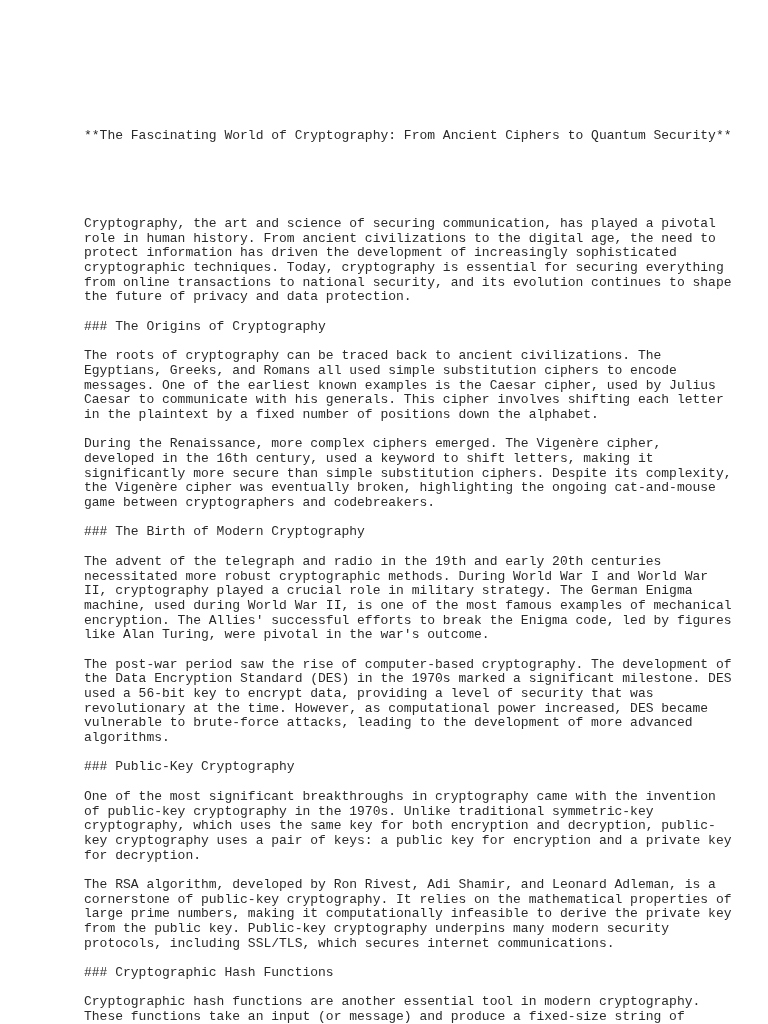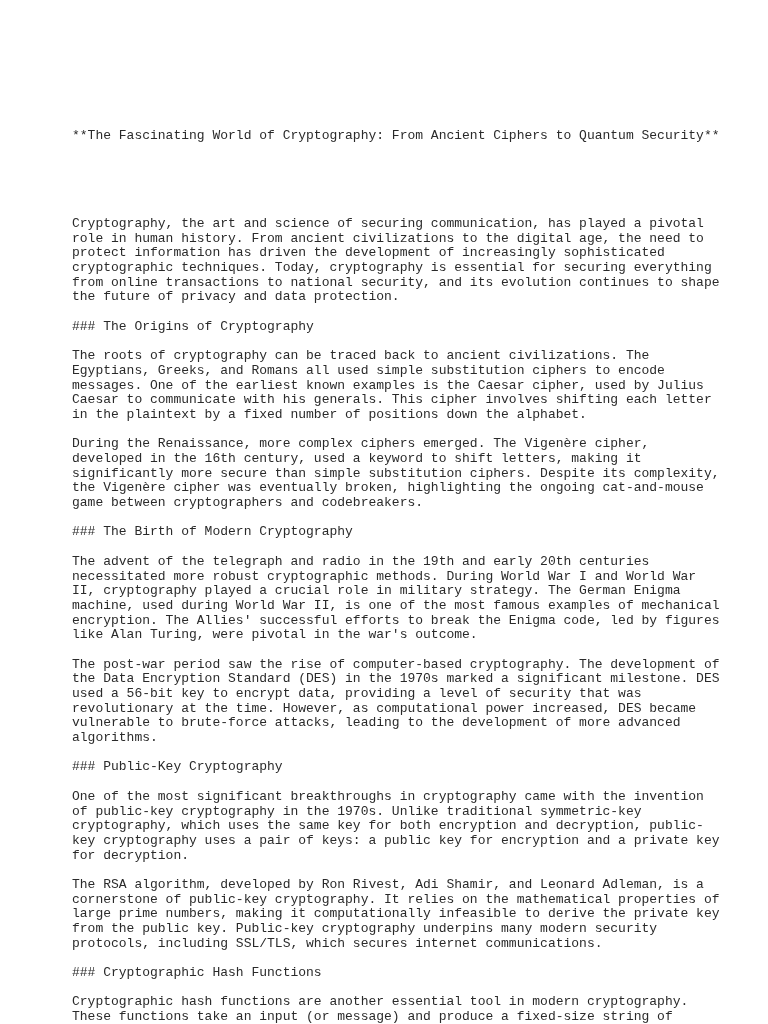--- a/index.html
+++ b/index.html
@@ -23,20 +23,21 @@
       line-height: 14.7px;
       color: #2a2a2a;
       white-space: pre;
     }
     .block {
       margin: 0 0 14.7px 0;
     }
     .line {
       display: block;
       height: 14.7px;
+      margin-left: 12px;
     }
   </style>
 </head>
 <body>
 
 <div class="page">
   <div class="block">
     <span class="line">**The Fascinating World of Cryptography: From Ancient Ciphers to Quantum Security**</span>
   </div>
   <div id="blocks"><div class="block"><span class="line">Cryptography, the art and science of securing communication, has played a pivotal</span><span class="line">role in human history. From ancient civilizations to the digital age, the need to</span><span class="line">protect information has driven the development of increasingly sophisticated</span><span class="line">cryptographic techniques. Today, cryptography is essential for securing everything</span><span class="line">from online transactions to national security, and its evolution continues to shape</span><span class="line">the future of privacy and data protection.</span></div><div class="block"><span class="line">### The Origins of Cryptography</span></div><div class="block"><span class="line">The roots of cryptography can be traced back to ancient civilizations. The</span><span class="line">Egyptians, Greeks, and Romans all used simple substitution ciphers to encode</span><span class="line">messages. One of the earliest known examples is the Caesar cipher, used by Julius</span><span class="line">Caesar to communicate with his generals. This cipher involves shifting each letter</span><span class="line">in the plaintext by a fixed number of positions down the alphabet.</span></div><div class="block"><span class="line">During the Renaissance, more complex ciphers emerged. The Vigenère cipher,</span><span class="line">developed in the 16th century, used a keyword to shift letters, making it</span><span class="line">significantly more secure than simple substitution ciphers. Despite its complexity,</span><span class="line">the Vigenère cipher was eventually broken, highlighting the ongoing cat-and-mouse</span><span class="line">game between cryptographers and codebreakers.</span></div><div class="block"><span class="line">### The Birth of Modern Cryptography</span></div><div class="block"><span class="line">The advent of the telegraph and radio in the 19th and early 20th centuries</span><span class="line">necessitated more robust cryptographic methods. During World War I and World War</span><span class="line">II, cryptography played a crucial role in military strategy. The German Enigma</span><span class="line">machine, used during World War II, is one of the most famous examples of mechanical</span><span class="line">encryption. The Allies' successful efforts to break the Enigma code, led by figures</span><span class="line">like Alan Turing, were pivotal in the war's outcome.</span></div><div class="block"><span class="line">The post-war period saw the rise of computer-based cryptography. The development of</span><span class="line">the Data Encryption Standard (DES) in the 1970s marked a significant milestone. DES</span><span class="line">used a 56-bit key to encrypt data, providing a level of security that was</span><span class="line">revolutionary at the time. However, as computational power increased, DES became</span><span class="line">vulnerable to brute-force attacks, leading to the development of more advanced</span><span class="line">algorithms.</span></div><div class="block"><span class="line">### Public-Key Cryptography</span></div><div class="block"><span class="line">One of the most significant breakthroughs in cryptography came with the invention</span><span class="line">of public-key cryptography in the 1970s. Unlike traditional symmetric-key</span><span class="line">cryptography, which uses the same key for both encryption and decryption, public-</span><span class="line">key cryptography uses a pair of keys: a public key for encryption and a private key</span><span class="line">for decryption.</span></div><div class="block"><span class="line">The RSA algorithm, developed by Ron Rivest, Adi Shamir, and Leonard Adleman, is a</span><span class="line">cornerstone of public-key cryptography. It relies on the mathematical properties of</span><span class="line">large prime numbers, making it computationally infeasible to derive the private key</span><span class="line">from the public key. Public-key cryptography underpins many modern security</span><span class="line">protocols, including SSL/TLS, which secures internet communications.</span></div><div class="block"><span class="line">### Cryptographic Hash Functions</span></div><div class="block"><span class="line">Cryptographic hash functions are another essential tool in modern cryptography.</span><span class="line">These functions take an input (or message) and produce a fixed-size string of</span></div></div>

